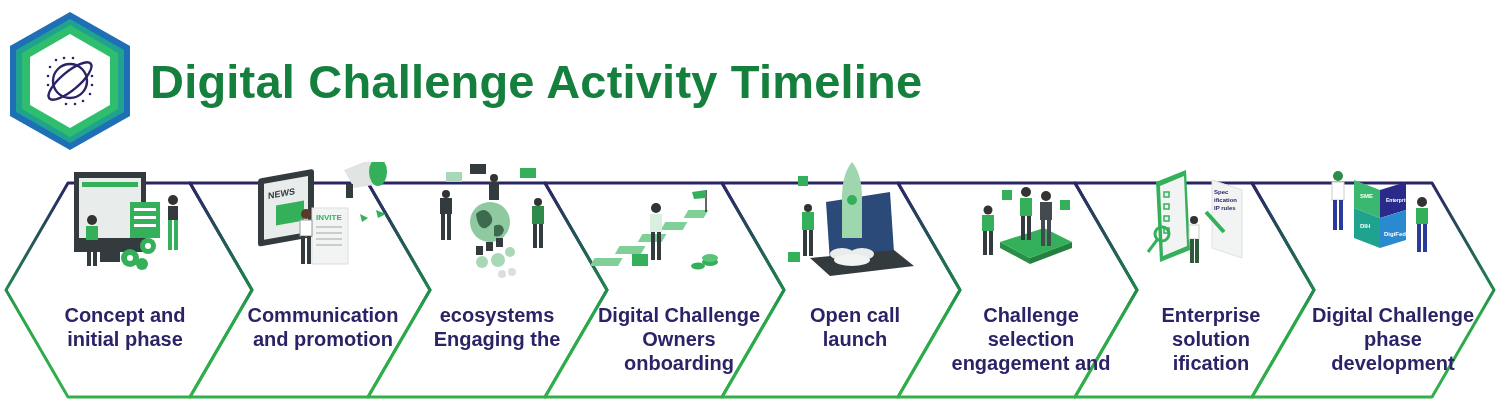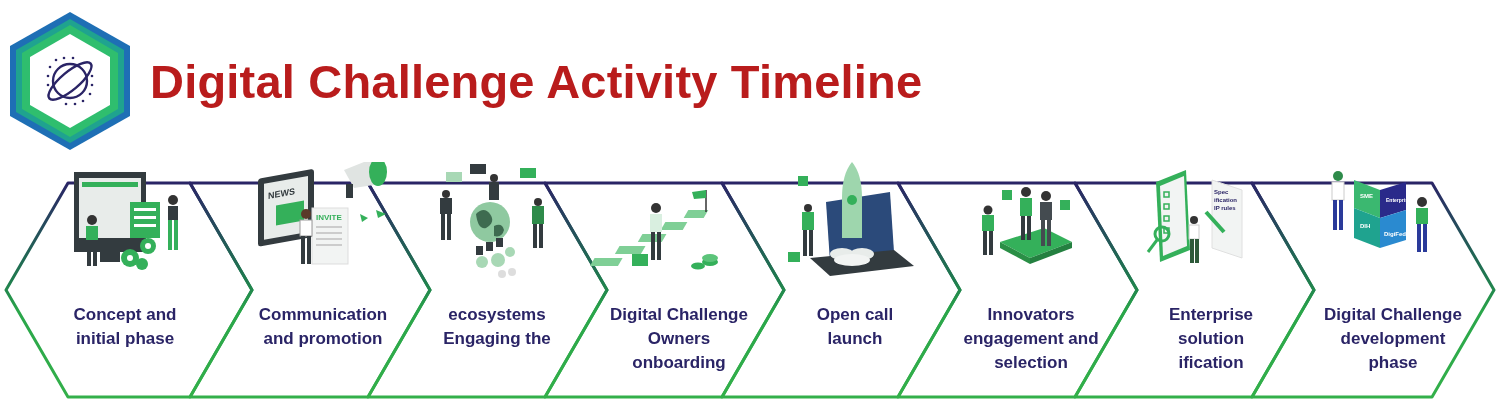--- a/index.html
+++ b/index.html
@@ -1,25 +1,25 @@
 <!DOCTYPE html>
 <html><head>
 <meta charset="utf-8">
 <style>
   html, body { margin:0; padding:0; background:#ffffff; }
   body { width:1500px; height:414px; position:relative; overflow:hidden;
          font-family:"Liberation Sans", "DejaVu Sans", sans-serif; }
   .logo { position:absolute; left:6px; top:10px; width:128px; height:142px; }
   .title { position:absolute; left:150px; top:52px; font-size:47px; font-weight:700;
-           color:#b91c1c; letter-spacing:0.2px; white-space:nowrap; line-height:60px; }
+           color:#15803d; letter-spacing:0.2px; white-space:nowrap; line-height:60px; }
   .timeline { position:absolute; left:0; top:0; width:1500px; height:414px; }
   .step { position:absolute; top:182px; height:216px; }
   .step-illus { position:absolute; left:0; right:0; top:-20px; height:125px; }
   .step-label { position:absolute; left:0; right:0; top:121px; text-align:center;
-                font-size:17px; font-weight:700; color:#2a2466; line-height:24px; }
+                font-size:20px; font-weight:700; color:#2a2466; line-height:24px; }
   .step-label span { display:block; }
 </style>
 </head>
 <body>
 
 <svg class="logo" viewBox="0 0 128 142">
   <polygon points="64,2 124,36 124,106 64,140 4,106 4,36" fill="#1e6fb5"></polygon>
   <polygon points="64,9 118,40 118,102 64,133 10,102 10,40" fill="#1fa38f"></polygon>
   <polygon points="64,15 112,43 112,99 64,127 16,99 16,43" fill="#2fbe6e"></polygon>
   <polygon points="64,24 104,47 104,95 64,118 24,95 24,47" fill="#ffffff"></polygon>
@@ -229,23 +229,23 @@
     <rect x="105" y="58" width="4" height="26" fill="#444b50"></rect>
       <rect x="111" y="58" width="4" height="26" fill="#444b50"></rect>
     <circle cx="52" cy="48" r="4.5" fill="#333"></circle>
       <rect x="46" y="53" width="12" height="16" fill="#34b05a"></rect>
     <rect x="47" y="69" width="4" height="24" fill="#333b3f"></rect>
       <rect x="53" y="69" width="4" height="24" fill="#333b3f"></rect>
     <rect x="66" y="28" width="10" height="10" fill="#34b05a"></rect>
       <rect x="124" y="38" width="10" height="10" fill="#34b05a"></rect>
   </svg>
   <div class="step-label">
-    <span>Innovators</span>
+    <span>Challenge</span>
+      <span>selection</span>
       <span>engagement and</span>
-      <span>selection</span>
   </div>
 </div>
 
 <div class="step" style="left:1116px;width:190px;">
   <svg class="step-illus" viewBox="0 0 190 125">
     <polygon points="40,20 70,8 74,88 44,100" fill="#34b05a"></polygon>
     <polygon points="44,24 68,14 71,84 47,94" fill="#f2f4f3"></polygon>
     <g stroke="#34b05a" stroke-width="1.5" fill="none">
         <rect x="48" y="30" width="5" height="5"></rect>
         <rect x="48" y="42" width="5" height="5"></rect>
@@ -285,16 +285,16 @@
       <rect x="34" y="20" width="12" height="18" fill="#ffffff" stroke="#ccc"></rect>
     <rect x="35" y="38" width="4" height="30" fill="#2a3a9a"></rect>
       <rect x="41" y="38" width="4" height="30" fill="#2a3a9a"></rect>
     <circle cx="124" cy="40" r="5" fill="#333"></circle>
       <rect x="118" y="46" width="12" height="16" fill="#34b05a"></rect>
     <rect x="119" y="62" width="4" height="28" fill="#2a3a9a"></rect>
       <rect x="125" y="62" width="4" height="28" fill="#2a3a9a"></rect>
   </svg>
   <div class="step-label">
     <span>Digital Challenge</span>
+      <span>phase</span>
       <span>development</span>
-      <span>phase</span>
   </div>
 </div>
 
 </body></html>

